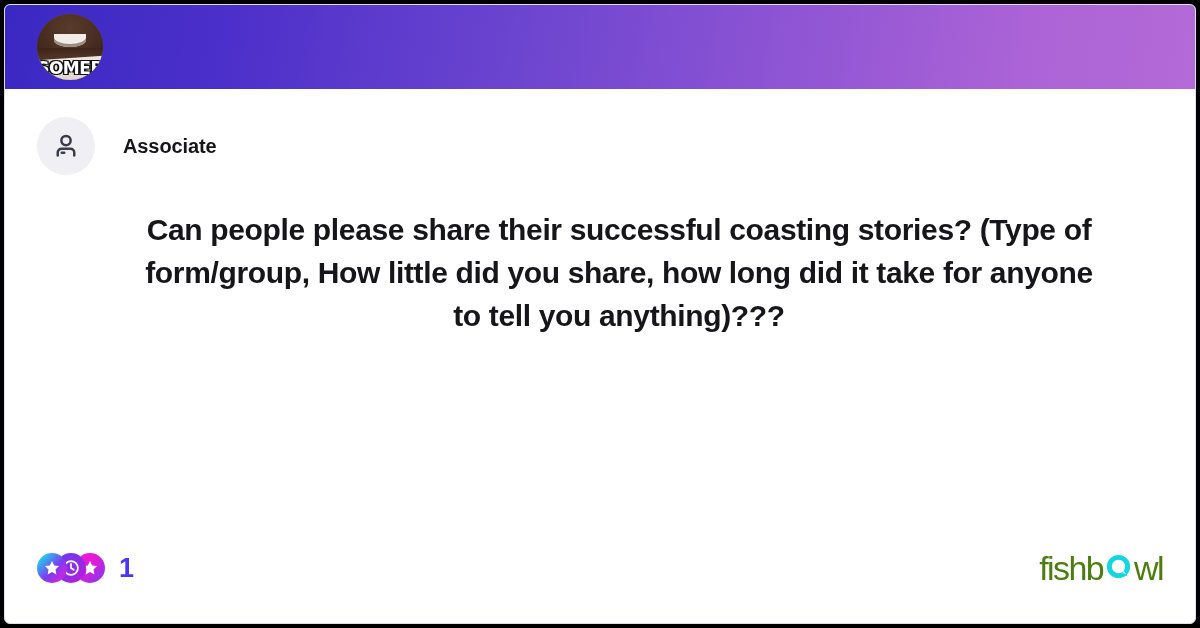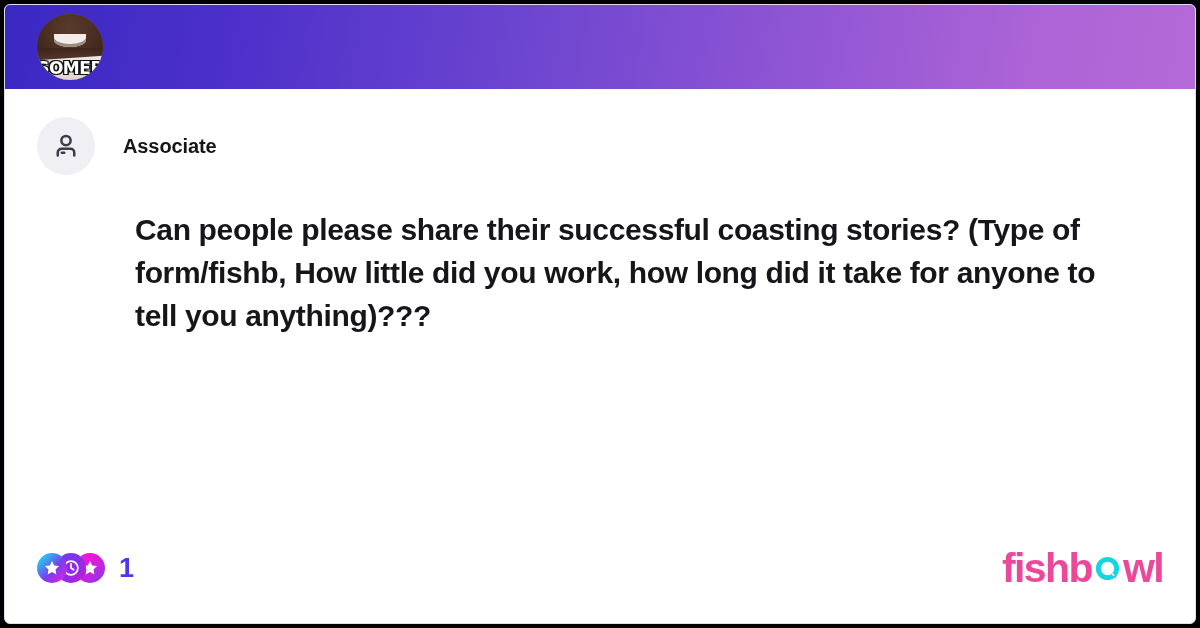--- a/index.html
+++ b/index.html
@@ -105,20 +105,21 @@
     font-weight: 700;
     letter-spacing: -0.3px;
   }
 
   
   .body {
     flex: 1 1 auto;
     position: relative;
     padding: 0 32px 0 32px;
     box-sizing: border-box;
+    text-align: center;
   }
 
   .author-row {
     display: flex;
     align-items: center;
     margin-top: 28px;
   }
   .author-avatar {
     width: 58px;
     height: 58px;
@@ -187,23 +188,23 @@
     font-size: 27px;
     font-weight: 700;
     color: #4c36f2;
     letter-spacing: -0.2px;
   }
 
   
   .brand {
     display: flex;
     align-items: baseline;
-    font-size: 41px;
-    font-weight: 700;
-    color: #ec4899;
+    font-size: 34px;
+    font-weight: 400;
+    color: #4d7c0f;
     letter-spacing: -1.6px;
     line-height: 1;
   }
   .brand .bubble-o {
     position: relative;
     display: inline-block;
     width: 29px;
     height: 29px;
     margin: 0 1px;
     transform: translateY(1px);
@@ -233,21 +234,21 @@
           <svg width="30" height="30" viewBox="0 0 24 24" fill="none" stroke="#3b3b4a" stroke-width="2" stroke-linecap="round" stroke-linejoin="round">
             <circle cx="12" cy="7.6" r="3.7"></circle>
             <path d="M5.4 19.6v-2.4a3 3 0 0 1 3-3h7.2a3 3 0 0 1 3 3v2.4"></path>
             <path d="M8.6 17.4h2"></path>
           </svg>
         </span>
       </div>
       <div class="author-name">Associate</div>
     </div>
 
-    <div class="post-text">Can people please share their successful coasting stories? (Type of form/fishb, How little did you work, how long did it take for anyone to tell you anything)???</div>
+    <div class="post-text">Can people please share their successful coasting stories? (Type of form/group, How little did you share, how long did it take for anyone to tell you anything)???</div>
 
     <div class="footer">
 
       <div class="reactions">
         <div class="react-stack">
 
           <div class="react-badge rb1">
             <svg width="18" height="18" viewBox="0 0 24 24">
               <path d="M12 2.6l2.9 5.9 6.5.95-4.7 4.58 1.11 6.47L12 17.45 6.19 20.5 7.3 14.03 2.6 9.45l6.5-.95z" fill="#ffffff"></path>
             </svg>

